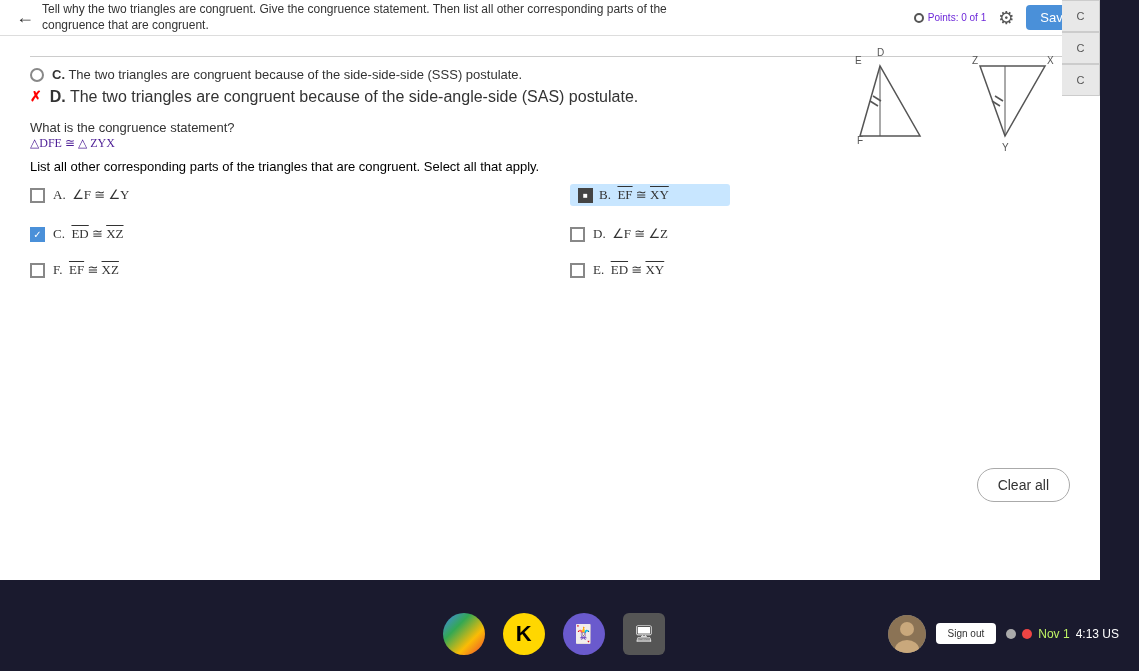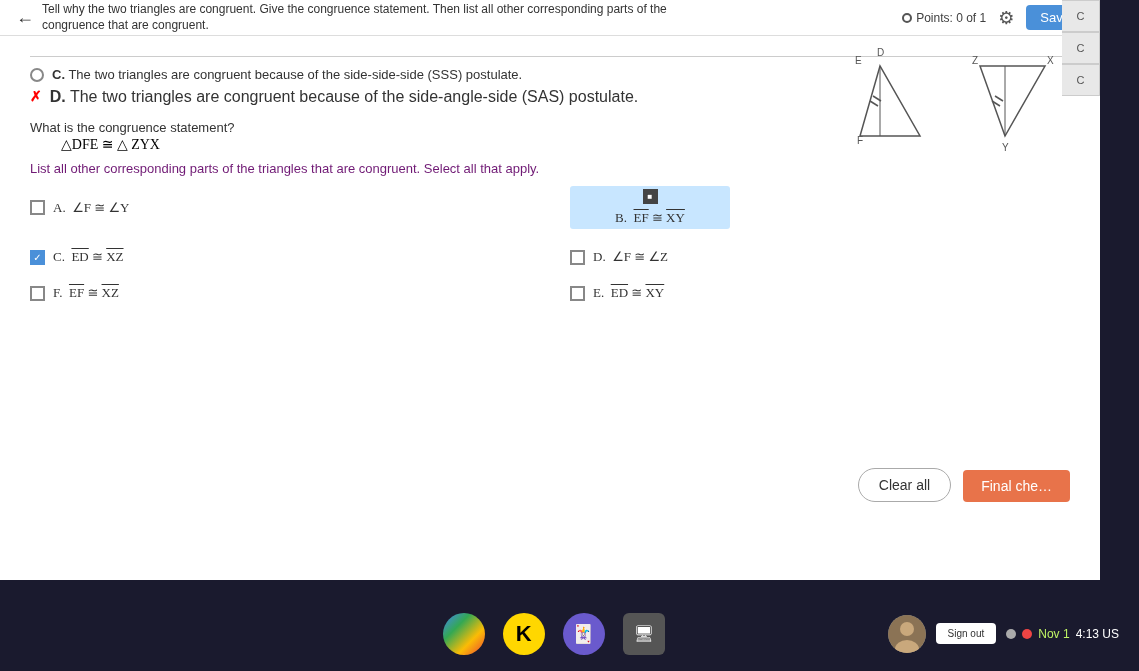--- a/index.html
+++ b/index.html
@@ -46,22 +46,22 @@
     }
     .header-right {
       display: flex;
       align-items: center;
       gap: 12px;
     }
     .points-badge {
       display: flex;
       align-items: center;
       gap: 4px;
-      font-size: 12px;
-      color: #404040;
+      font-size: 10px;
+      color: #6d28d9;
     }
     .points-circle {
       width: 10px;
       height: 10px;
       border-radius: 50%;
       background: #fff;
       border: 2px solid #555;
       display: inline-block;
     }
     .gear-icon {
@@ -118,29 +118,28 @@
       font-size: 14px;
       font-weight: bold;
       margin-top: 0px;
     }
     .congruence-statement {
       margin: 10px 0 6px 0;
       font-size: 13px;
       color: #333;
     }
     .congruence-math {
-      font-size: 14px;
-      color: #000000;
+      font-size: 12px;
+      color: #4c1d95;
       margin-bottom: 8px;
       font-family: 'Times New Roman', serif;
-      margin-left: 31px;
     }
     .list-label {
       font-size: 13px;
-      color: #701a75;
+      color: #000000;
       margin-bottom: 10px;
     }
     .answers-grid {
       display: grid;
       grid-template-columns: 1fr 1fr;
       gap: 20px 40px;
       font-size: 13px;
       color: #333;
     }
     .answer-option {
@@ -365,21 +364,21 @@
 
     <div class="list-label">List all other corresponding parts of the triangles that are congruent. Select all that apply.</div>
 
     <div class="answers-grid">
 
       <div class="answer-option">
         <div class="checkbox"></div>
         <span class="answer-text">A. &nbsp;∠F ≅ ∠Y</span>
       </div>
       <div class="answer-option">
-        <div style="background:#c8e6ff; padding: 3px 8px; border-radius:3px; display:flex; align-items:center; gap:6px; min-width:160px;flex-direction:column;">
+        <div style="background:#c8e6ff; padding: 3px 8px; border-radius:3px; display:flex; align-items:center; gap:6px; min-width:160px;">
           <div class="checkbox checked-dark" style="background:#444;border-color:#444; width:15px;height:15px;flex-shrink:0;"></div>
           <span class="answer-text">B. &nbsp;<span style="text-decoration:overline">EF</span> ≅ <span style="text-decoration:overline">XY</span></span>
         </div>
       </div>
 
       <div class="answer-option">
         <div class="checkbox checked"></div>
         <span class="answer-text">C. &nbsp;<span style="text-decoration:overline">ED</span> ≅ <span style="text-decoration:overline">XZ</span></span>
       </div>
       <div class="answer-option">
@@ -393,21 +392,20 @@
       </div>
       <div class="answer-option">
         <div class="checkbox"></div>
         <span class="answer-text">E. &nbsp;<span style="text-decoration:overline">ED</span> ≅ <span style="text-decoration:overline">XY</span></span>
       </div>
     </div>
   </div>
 
   <div class="bottom-buttons">
     <button class="clear-all-btn">Clear all</button>
-    <button class="final-check-btn">Final che…</button>
   </div>
 
   <div class="right-tabs">
     <div class="side-tab">C</div>
     <div class="side-tab">C</div>
     <div class="side-tab">C</div>
   </div>
 </div>
 
 <div class="taskbar">

